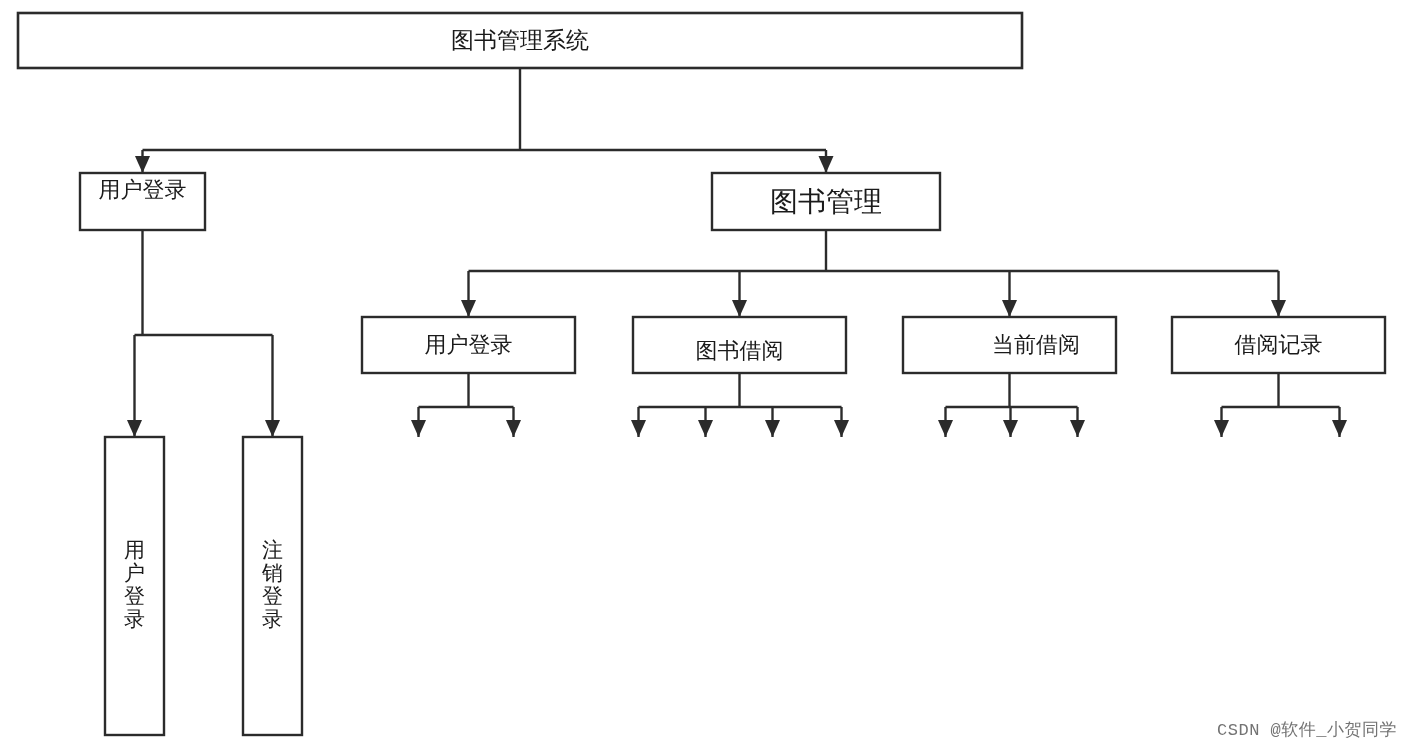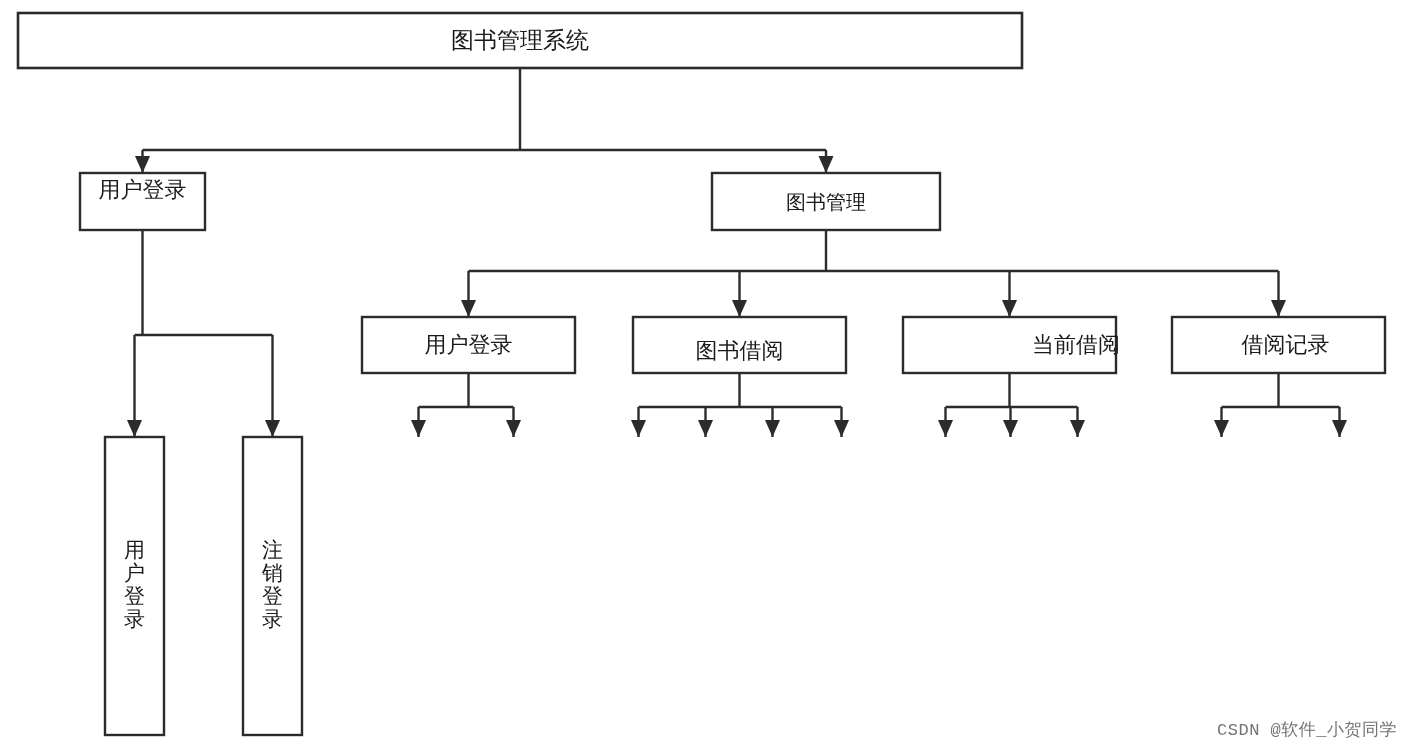--- a/index.html
+++ b/index.html
@@ -167,22 +167,22 @@
         <span>户</span>
         <span>登</span>
         <span>录</span>
       </div>
       <div class="vert-text-wrap" style="left: 243px; top: 437px; width: 59px; height: 298px;">
         <span>注</span>
         <span>销</span>
         <span>登</span>
         <span>录</span>
       </div>
-      <div class="horiz-text-wrap" style="left: 712px; top: 173px; width: 228px; height: 58px; font-size: 20px;">图书管理</div>
+      <div class="horiz-text-wrap" style="left: 712px; top: 173px; width: 228px; height: 58px; font-size: 28px;">图书管理</div>
       <div class="horiz-text-wrap" style="left: 362px; top: 317px; width: 213px; height: 56px; font-size: 22px;">用户登录</div>
       <div class="horiz-text-wrap" style="left: 633px; top: 317px; width: 213px; height: 68px; font-size: 22px;">图书借阅</div>
-      <div class="horiz-text-wrap" style="left: 951px; top: 317px; width: 250px; height: 56px; font-size: 22px;">当前借阅</div>
-      <div class="horiz-text-wrap" style="left: 1172px; top: 317px; width: 213px; height: 56px; font-size: 22px; padding-left: 7px;">借阅记录</div>
+      <div class="horiz-text-wrap" style="left: 903px; top: 317px; width: 250px; height: 56px; font-size: 22px; padding-left: 8px;">当前借阅</div>
+      <div class="horiz-text-wrap" style="left: 1172px; top: 317px; width: 213px; height: 56px; font-size: 22px;">借阅记录</div>
     </div>
 
   <div id="watermark">CSDN @软件_小贺同学</div>
 
 </div>
 
 </body></html>

